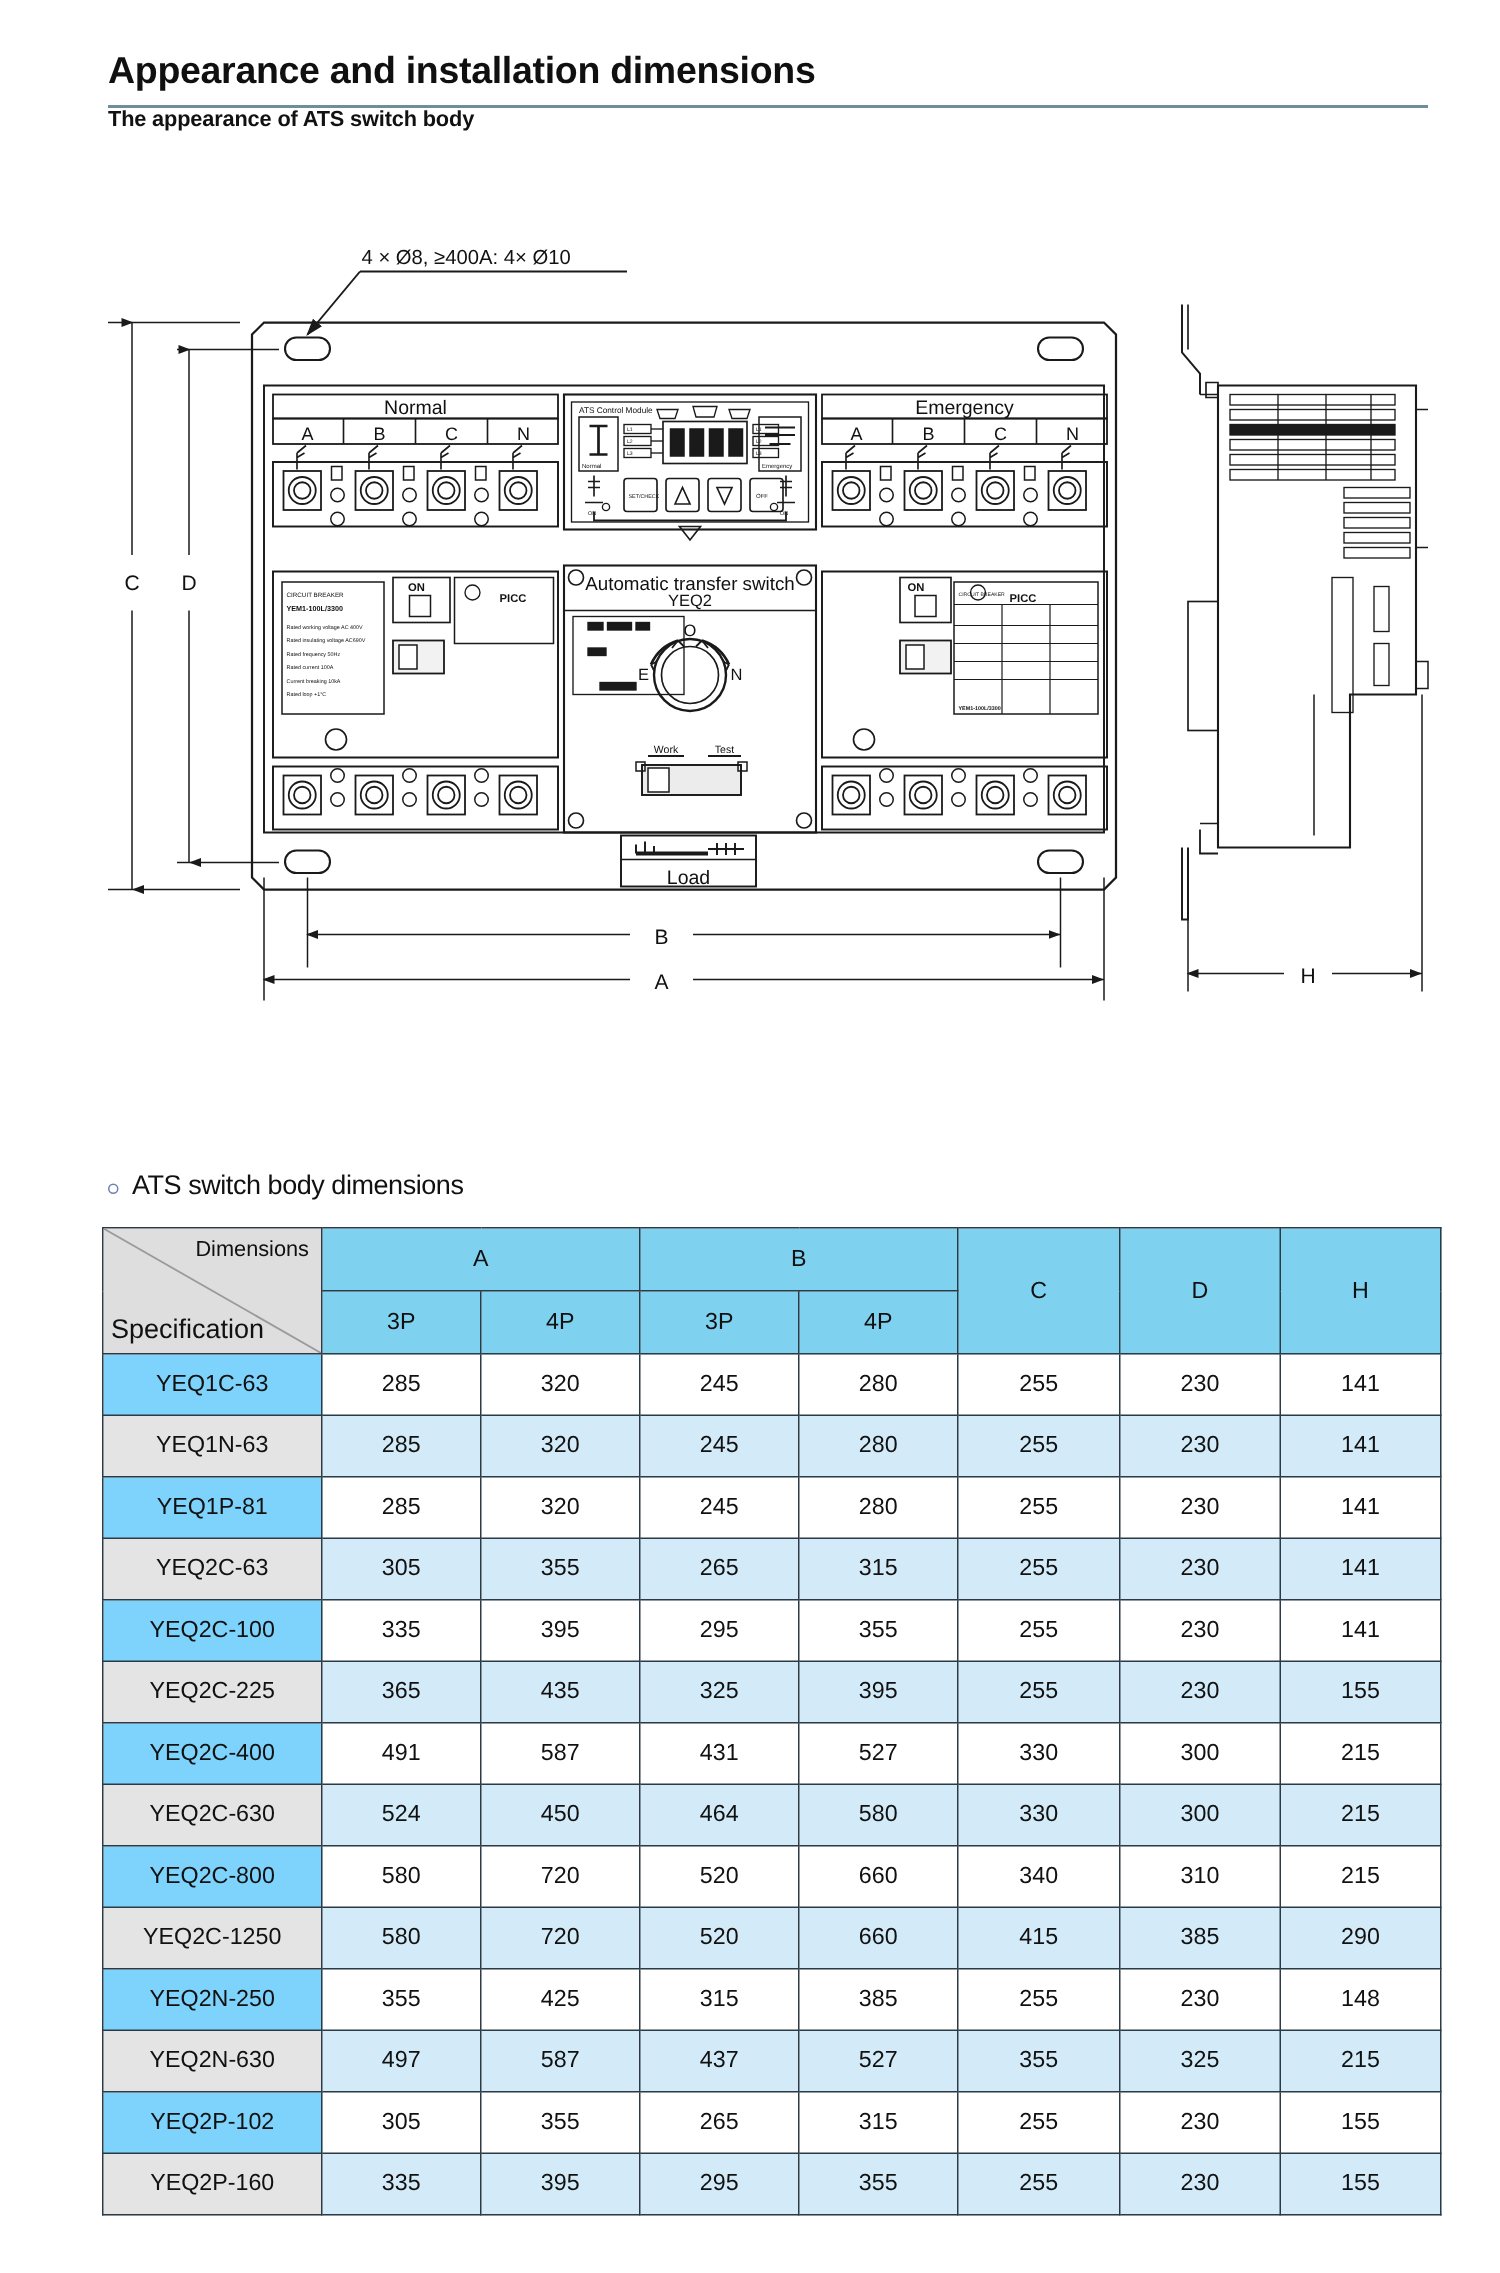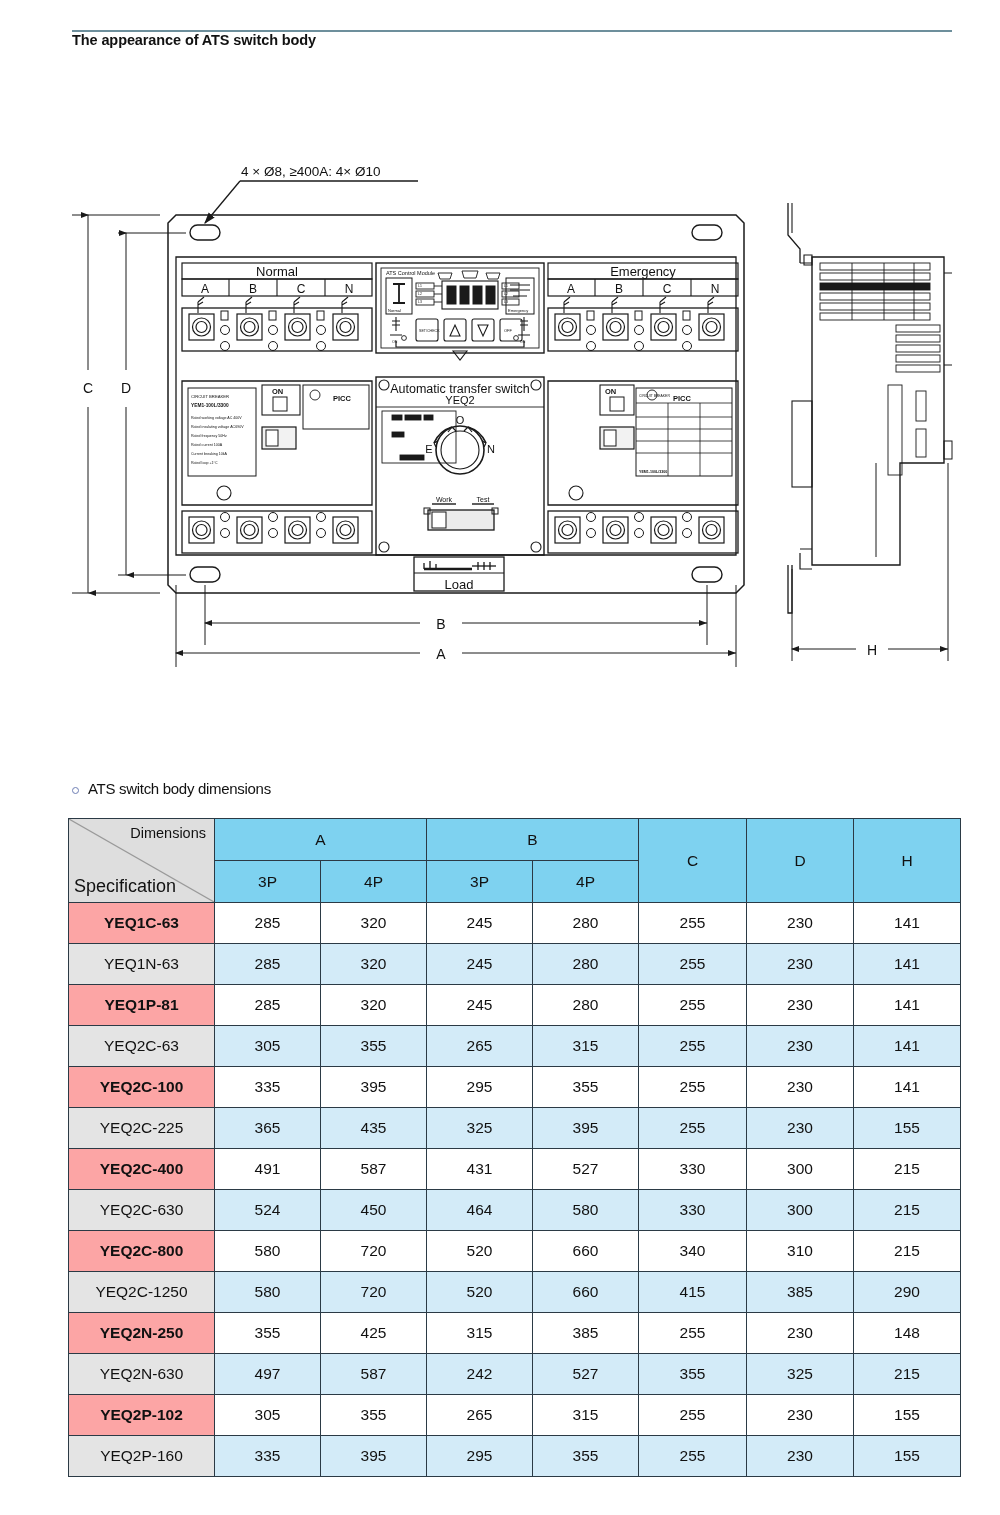--- a/index.html
+++ b/index.html
@@ -32,21 +32,21 @@
   
   .section-head {
     position: absolute; left: 72px; top: 780px;
     display: flex; align-items: center; gap: 9px;
   }
   .bullet-dot {
     width: 7px; height: 7px; border-radius: 50%;
     border: 1.6px solid #6f7fb5; background: #fff;
     display: inline-block; margin-top: 3px;
   }
-  .section-head .label { font-size: 15px; color: #111; letter-spacing: -0.3px; }
+  .section-head .label { font-size: 18px; color: #111; letter-spacing: -0.3px; }
 
   
   .table-wrap { position: absolute; left: 68px; top: 818px; width: 892px; }
   table.dims { border-collapse: collapse; width: 892px; table-layout: fixed; }
   table.dims td, table.dims th {
     border: 1px solid #2b3a45;
     text-align: center; vertical-align: middle;
     font-weight: normal; font-size: 15.5px; color: #111;
     padding: 0;
   }
@@ -61,29 +61,30 @@
   th.corner .dim-lab {
     position: absolute; right: 8px; top: 6px;
     font-size: 14.5px; color: #111;
   }
   th.corner .spec-lab {
     position: absolute; left: 5px; bottom: 5px;
     font-size: 18px; color: #111;
   }
   tbody td { height: 41px; }
   td.spec-cell { text-align: left; padding-left: 9px; font-size: 15.5px; }
-  tr.odd td.spec-cell { background: #fca5a5; font-weight: bold; }
+  tr.odd td.spec-cell { background: #7dd3fc; }
   tr.odd td.val { background: #ffffff; }
   tr.even td.spec-cell { background: #e4e4e4; }
   tr.even td.val { background: #d3ebf8; }
 </style>
 </head>
 <body>
 
 <div class="page-header">
+  <div class="page-title">Appearance and installation dimensions</div>
   <div class="title-rule"></div>
   <div class="subtitle">The appearance of ATS switch body</div>
 </div>
 
 <div class="drawing">
 <svg width="1000" height="560" viewBox="0 0 1000 560" xmlns="http://www.w3.org/2000/svg">
   <defs>
     <marker id="arrEnd" markerWidth="9" markerHeight="9" refX="8" refY="3" orient="auto">
       <path d="M0,0 L8,3 L0,6 z" fill="#1a1a1a"></path>
     </marker>
@@ -698,21 +699,21 @@
           <td class="val">315</td>
           <td class="val">385</td>
           <td class="val">255</td>
           <td class="val">230</td>
           <td class="val">148</td>
         </tr>
         <tr class="even">
           <td class="spec-cell">YEQ2N-630</td>
           <td class="val">497</td>
           <td class="val">587</td>
-          <td class="val">242</td>
+          <td class="val">437</td>
           <td class="val">527</td>
           <td class="val">355</td>
           <td class="val">325</td>
           <td class="val">215</td>
         </tr>
         <tr class="odd">
           <td class="spec-cell">YEQ2P-102</td>
           <td class="val">305</td>
           <td class="val">355</td>
           <td class="val">265</td>

